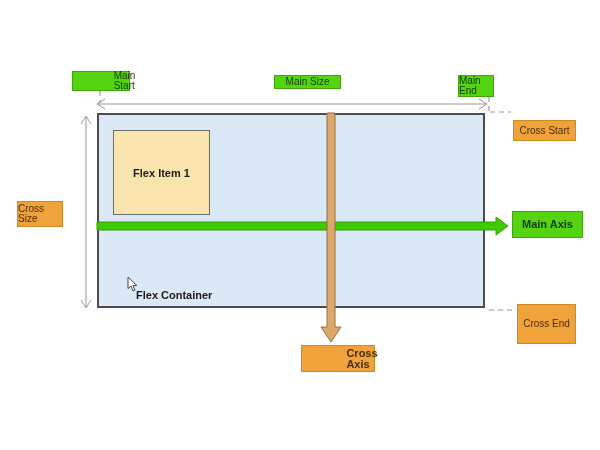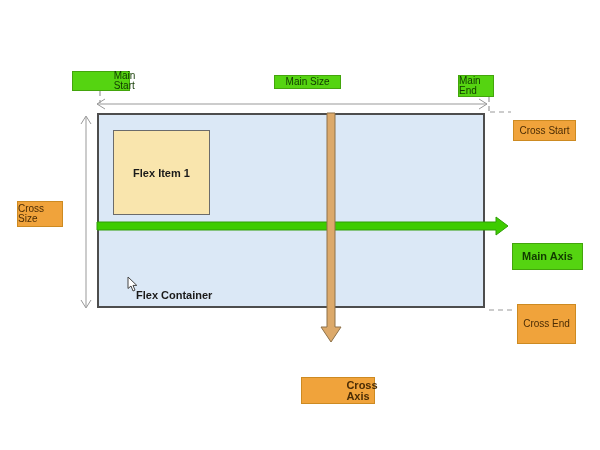--- a/index.html
+++ b/index.html
@@ -31,21 +31,21 @@
     font-size:10px;line-height:1;
   }
   .tag.green{
     background:var(--green-fill);border:1px solid var(--green-border);
     color:var(--green-text);
   }
   .tag.orange{
     background:var(--orange-fill);border:1px solid var(--orange-border);
     color:var(--orange-text);
   }
-  .tag.big{font-weight:bold;font-size:11px;margin-top:32px;}
+  .tag.big{font-weight:bold;font-size:11px;}
   #t-main-start{left:72px;top:71px;width:58px;height:20px;padding-left:47px;}
   #t-main-size{left:274px;top:75px;width:67px;height:14px;}
   #t-main-end{left:458px;top:75px;width:36px;height:22px;}
   #t-cross-start{left:513px;top:120px;width:63px;height:21px;}
   #t-cross-size{left:17px;top:201px;width:46px;height:26px;}
   #t-cross-end{left:517px;top:304px;width:59px;height:40px;}
   #t-main-axis{left:512px;top:211px;width:71px;height:27px;}
   #t-cross-axis{left:301px;top:345px;width:74px;height:27px;padding-left:48px;}
   .overlay{position:absolute;left:0;top:0;}
   .cursor{position:absolute;left:127px;top:276px;}

